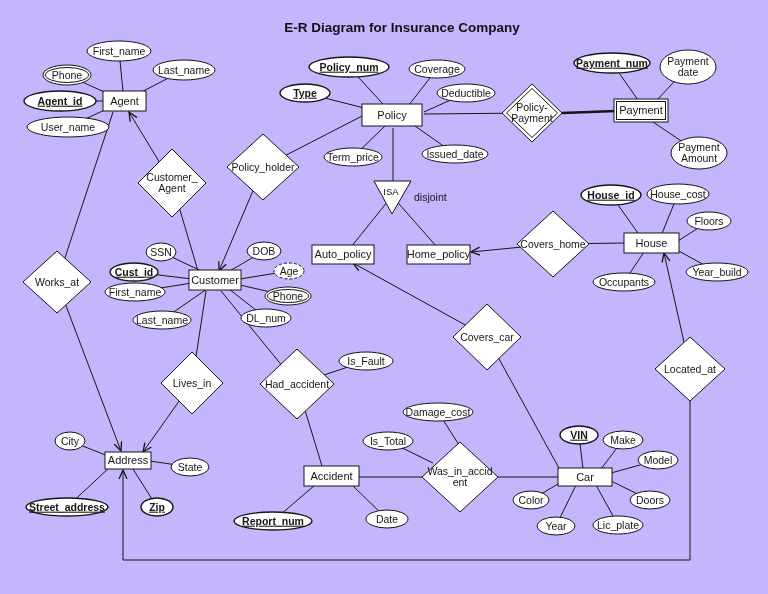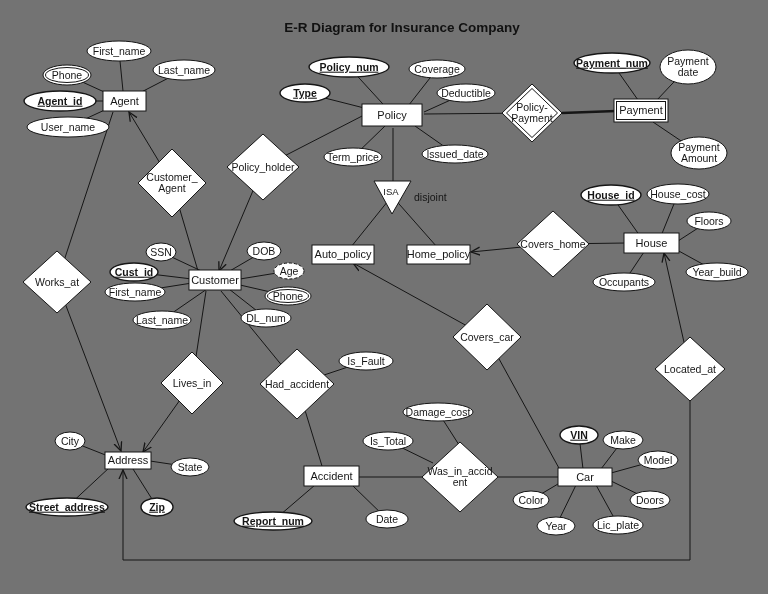--- a/index.html
+++ b/index.html
@@ -1,16 +1,16 @@
 <!DOCTYPE html>
 <html><head>
 <meta charset="utf-8">
 <style>
   html,body{margin:0;padding:0;background:#ffffff;}
-  #stage{position:relative;width:768px;height:594px;background:#737373;overflow:hidden;
+  #stage{position:relative;width:768px;height:594px;background:#c4b5fd;overflow:hidden;
          font-family:"Liberation Sans",sans-serif;}
   #title{position:absolute;top:20px;left:402px;transform:translateX(-50%);
          font-size:13.5px;font-weight:bold;color:#111;white-space:nowrap;}
   svg text{font-family:"Liberation Sans",sans-serif;}
 </style>
 </head>
 <body>
 
 <div id="stage">
   <div id="title">E-R Diagram for Insurance Company</div>

